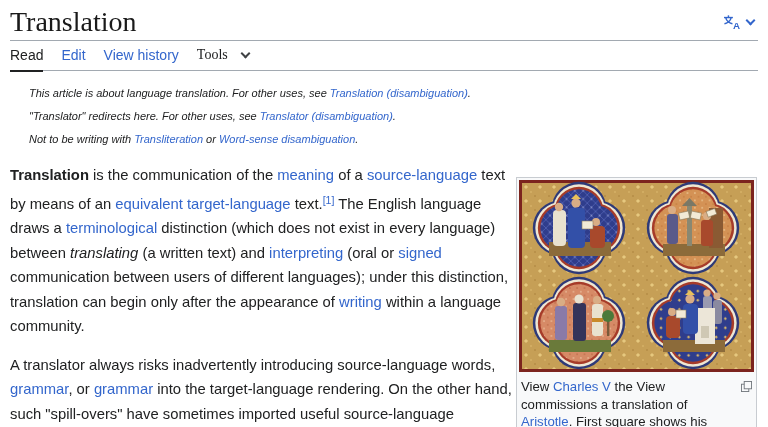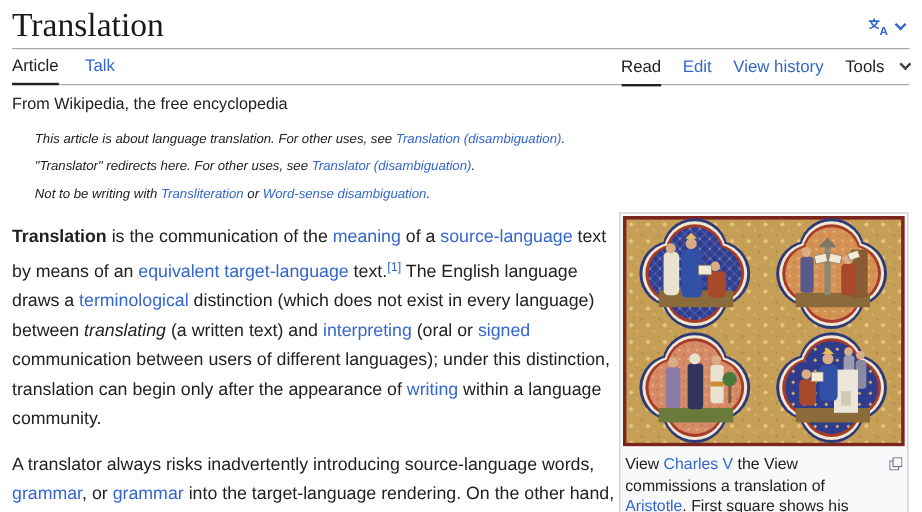--- a/index.html
+++ b/index.html
@@ -24,21 +24,21 @@
   
   .tab-bar { display:flex; justify-content:space-between; align-items:flex-end;
     border-bottom:1px solid #a2a9b1; font-size:14px; height:30px; }
   .tabs-left { display:flex; gap:22px; }
   .tabs-right { display:flex; gap:18px; align-items:flex-start; padding-bottom:7px; }
   .tab { padding-bottom:7px; cursor:pointer; }
   .tab.active { color:#202122; border-bottom:2px solid #202122; margin-bottom:-1px; }
   .tab-link { color:#3366cc; cursor:pointer; }
   .tab-plain { color:#202122; cursor:pointer; }
   .tab-right-active { color:#202122; border-bottom:2px solid #202122; margin-bottom:-9px; padding-bottom:7px; cursor:pointer; }
-  .tools-wrap { display:flex; align-items:center; gap:14px; }
+  .tools-wrap { display:flex; align-items:center; gap:14px;font-family:Liberation Serif, serif; }
 
   .tagline { font-size:13.5px; margin-top:8px; }
 
   
   .hatnotes { margin:11px 0 12px 19px; font-style:italic; font-size:11px; line-height:23px; }
 
   
   .article-col { width:505px; font-size:14.8px; line-height:24.5px; margin-top:12px; }
   .article-col p { margin:0 0 14px 0; }
   .seg-plain {}
@@ -75,36 +75,31 @@
             <path d="M9 4 C8.5 8 4 10.5 1.5 11"></path>
           </g>
           <text x="11" y="17" font-size="11" font-weight="bold" fill="#3366cc" font-family="Liberation Sans, sans-serif">A</text>
         </svg>
       </span>
       <span class="chev"></span>
     </div>
   </div>
 
   <div class="tab-bar">
-    <div class="tabs-left">
-      <span class="tab active">Article</span>
-      <span class="tab tab-link">Talk</span>
-    </div>
     <div class="tabs-right">
       <span class="tab-right-active">Read</span>
       <span class="tab-link">Edit</span>
       <span class="tab-link">View history</span>
       <span class="tools-wrap">
         <span class="tab-plain">Tools</span>
         <span class="chev chev-dark"></span>
       </span>
     </div>
   </div>
 
-  <div class="tagline">From Wikipedia, the free encyclopedia</div>
 
   <div class="hatnotes">
     <div><span class="seg-plain">This article is about language translation. For other uses, see </span><span class="seg-link">Translation (disambiguation)</span><span class="seg-plain">.</span></div>
     <div><span class="seg-plain">"Translator" redirects here. For other uses, see </span><span class="seg-link">Translator (disambiguation)</span><span class="seg-plain">.</span></div>
     <div><span class="seg-plain">Not to be writing with </span><span class="seg-link">Transliteration</span><span class="seg-plain"> or </span><span class="seg-link">Word-sense disambiguation</span><span class="seg-plain">.</span></div>
   </div>
 
   <div class="article-col">
     <p><span class="seg-bold">Translation</span><span class="seg-plain"> is the communication of the </span><span class="seg-link">meaning</span><span class="seg-plain"> of a </span><span class="seg-link">source-language</span><span class="seg-plain"> text by means of an </span><span class="seg-link">equivalent</span><span class="seg-plain"> </span><span class="seg-link">target-language</span><span class="seg-plain"> text.</span><span class="seg-sup-link">[1]</span><span class="seg-plain"> The English language draws a </span><span class="seg-link">terminological</span><span class="seg-plain"> distinction (which does not exist in every language) between </span><span class="seg-italic">translating</span><span class="seg-plain"> (a written text) and </span><span class="seg-italic-link">interpreting</span><span class="seg-plain"> (oral or </span><span class="seg-link">signed</span><span class="seg-plain"> communication between users of different languages); under this distinction, translation can begin only after the appearance of </span><span class="seg-link">writing</span><span class="seg-plain"> within a language community.</span></p>
     <p><span class="seg-plain">A translator always risks inadvertently introducing source-language words, </span><span class="seg-link">grammar</span><span class="seg-plain">, or </span><span class="seg-link">grammar</span><span class="seg-plain"> into the target-language rendering. On the other hand, such "spill-overs" have sometimes imported useful source-language </span></p>

